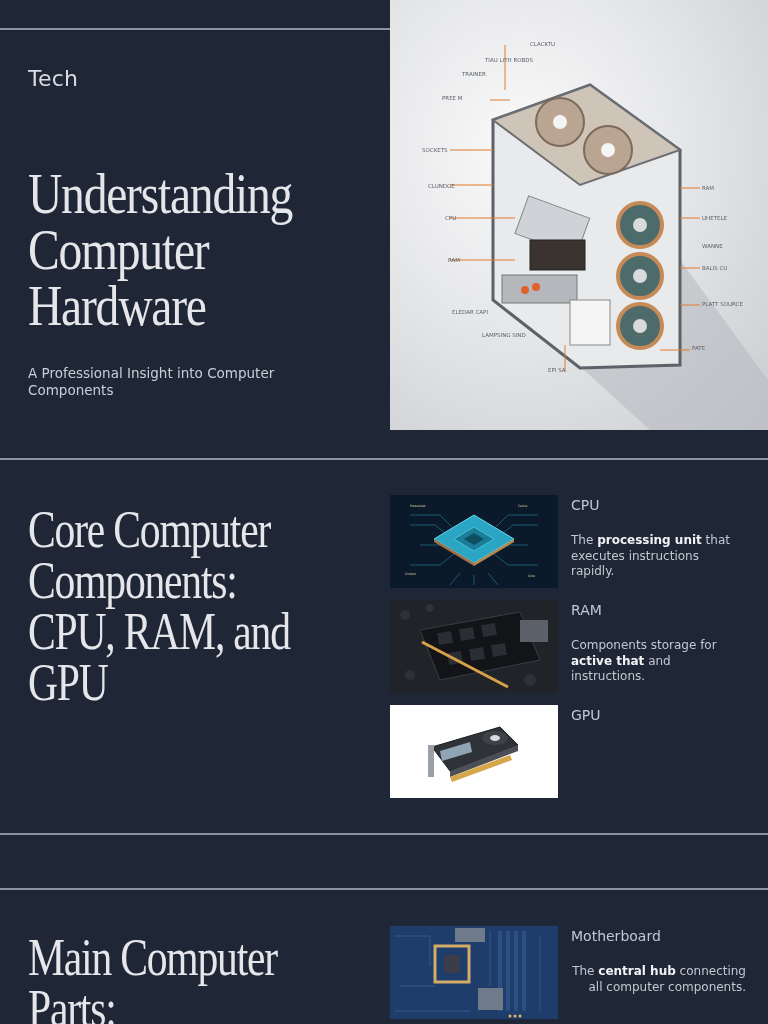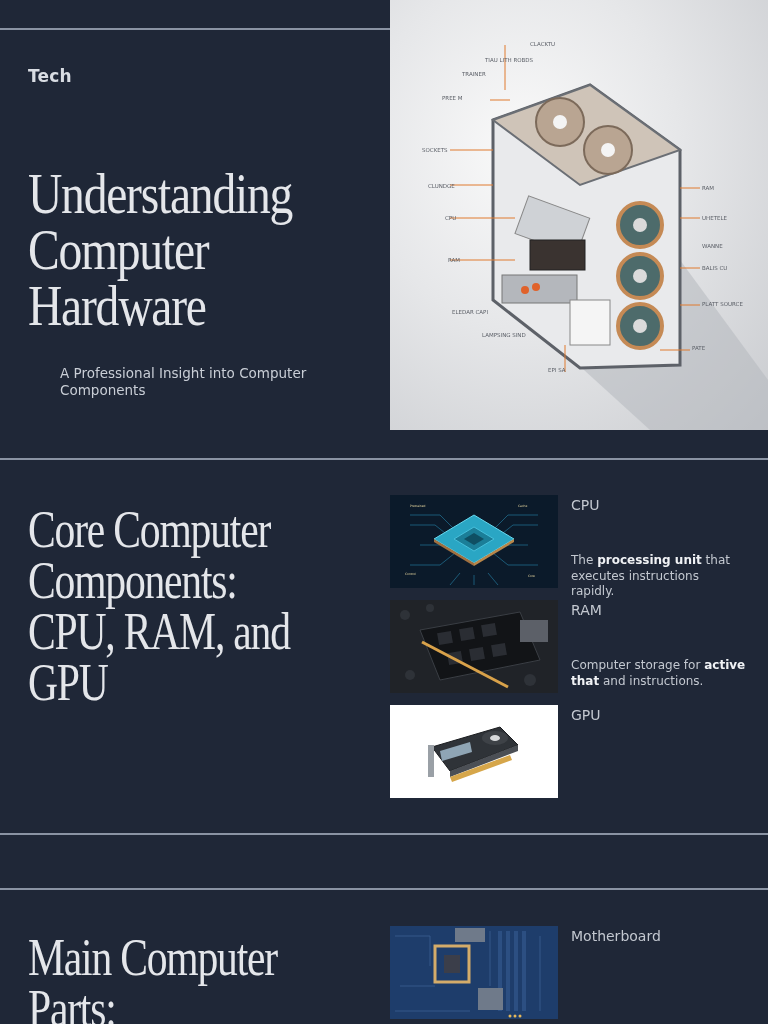--- a/index.html
+++ b/index.html
@@ -6,50 +6,50 @@
     body {
       width: 768px; height: 1024px; overflow: hidden;
       background: #1f2737;
       position: relative;
       font-family: "Liberation Sans", sans-serif;
       color: #e6e8ec;
     }
     .hr { position: absolute; left: 0; height: 2px; background: #8a93a3; }
     .brand {
       position: absolute; left: 28px; top: 66px;
-      font-family: "DejaVu Sans", sans-serif; font-weight: bold;
-      font-size: 17px; color: #d9dde3; letter-spacing: 0.2px;
+      font-family: "DejaVu Sans", sans-serif; font-weight: normal;
+      font-size: 22px; color: #d9dde3; letter-spacing: 0.2px;
     }
     .serif-title {
       position: absolute; left: 28px;
       font-family: "Liberation Serif", serif; font-weight: normal;
       color: #e4e6ea; letter-spacing: -1.5px;
       transform-origin: left top;
     }
     .title-hero { top: 166px; font-size: 58px; line-height: 56px; transform: scaleX(0.82); width: 420px; }
     .subtitle {
       position: absolute; left: 28px; top: 365px; width: 300px;
-      font-family: "DejaVu Sans", sans-serif; font-size: 13.5px; line-height: 17px; color: #c9ced6; margin-left: 32px;
+      font-family: "DejaVu Sans", sans-serif; font-size: 13.5px; line-height: 17px; color: #c9ced6;
     }
     .hero-img {
       position: absolute; left: 390px; top: 0; width: 378px; height: 430px;
       background: radial-gradient(ellipse at 35% 35%, #fafafa 0%, #e6e7e9 45%, #c9cbcf 100%);
       overflow: hidden;
     }
     .title-core { top: 504px; font-size: 52px; line-height: 51px; transform: scaleX(0.8); width: 460px; }
     .title-main { top: 932px; font-size: 52px; line-height: 51px; transform: scaleX(0.8); width: 460px; }
     .card { position: absolute; left: 390px; width: 378px; height: 93px; }
     .card .thumb { position: absolute; left: 0; top: 0; width: 168px; height: 93px; overflow: hidden; }
     .card .name {
       position: absolute; left: 181px; top: 2px;
       font-family: "DejaVu Sans", sans-serif; font-size: 14px; color: #c3c8d0;
     }
     .card .desc {
       position: absolute; left: 181px; top: 38px; width: 175px;
-      font-family: "DejaVu Sans", sans-serif; font-size: 12px; line-height: 15.5px; color: #c3c8d0; margin-top: 20px;
+      font-family: "DejaVu Sans", sans-serif; font-size: 12px; line-height: 15.5px; color: #c3c8d0;
     }
     .card .desc b { color: #f0f2f5; }
   </style>
 </head>
 <body>
 
 <div class="hr" style="top:28px; width:390px;"></div>
 <div class="hr" style="top:458px; width:768px;"></div>
 <div class="hr" style="top:833px; width:768px;"></div>
 <div class="hr" style="top:888px; width:768px;"></div>
@@ -185,21 +185,21 @@
         <rect x="92" y="24" width="14" height="12" transform="rotate(-10 99 30)"></rect>
         <rect x="58" y="52" width="14" height="12" transform="rotate(-10 65 58)"></rect>
         <rect x="80" y="48" width="14" height="12" transform="rotate(-10 87 54)"></rect>
         <rect x="102" y="44" width="14" height="12" transform="rotate(-10 109 50)"></rect>
       </g>
       <line x1="32" y1="42" x2="118" y2="87" stroke="#d9a24a" stroke-width="3"></line>
       <rect x="130" y="20" width="28" height="22" fill="#5c6068"></rect>
     </svg>
   </div>
   <div class="name">RAM</div>
-  <div class="desc"><span>Computer storage for </span><b>active that</b><span> and instructions.</span></div>
+  <div class="desc"><span>Components storage for </span><b>active that</b><span> and instructions.</span></div>
 </div>
 
 <div class="card" style="top:705px;">
   <div class="thumb" style="background:#ffffff;">
     <svg width="168" height="93" viewBox="0 0 168 93">
       <polygon points="42,42 110,22 128,40 60,66" fill="#2f3338" stroke="#1a1c1f"></polygon>
       <polygon points="60,66 128,40 128,46 60,72" fill="#4b4f55"></polygon>
       <polygon points="60,72 120,50 122,55 62,77" fill="#d6a64a"></polygon>
       <ellipse cx="105" cy="33" rx="13" ry="7" fill="#3e4247"></ellipse>
       <ellipse cx="105" cy="33" rx="5" ry="3" fill="#d8dadc"></ellipse>
@@ -237,13 +237,14 @@
       <rect x="65" y="2" width="30" height="14" fill="#6f7a8a"></rect>
       <rect x="88" y="62" width="25" height="22" fill="#6f7a8a"></rect>
       <g fill="#e6b85a">
           <circle cx="120" cy="90" r="1.5"></circle>
           <circle cx="125" cy="90" r="1.5"></circle>
           <circle cx="130" cy="90" r="1.5"></circle>
         </g>
     </svg>
   </div>
   <div class="name">Motherboard</div>
+  <div class="desc"><span>The </span><b>central hub</b><span> connecting all computer components.</span></div>
 </div>
 
 </body></html>

